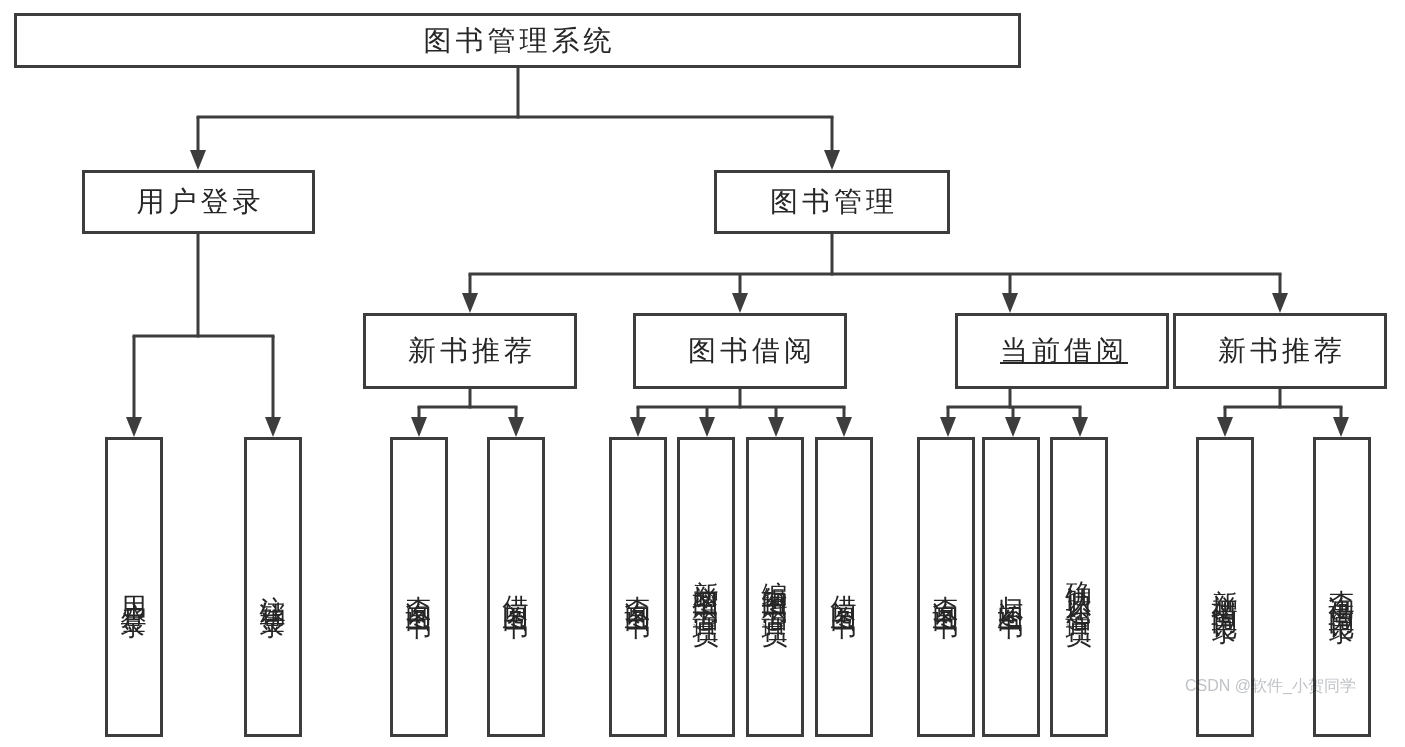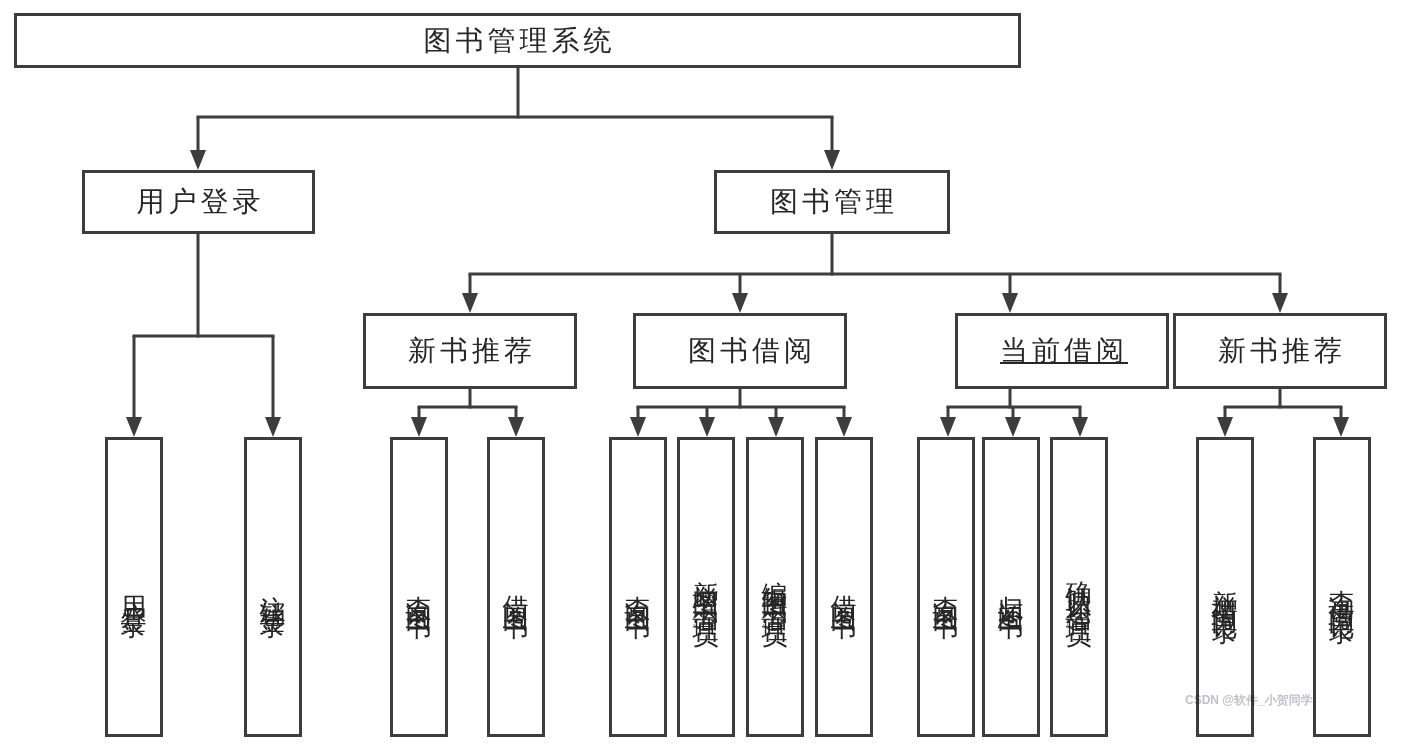--- a/index.html
+++ b/index.html
@@ -82,27 +82,26 @@
   .n-c3 { left: 746px; }
   .n-c4 { left: 815px; }
   .n-d1 { left: 917px; }
   .n-d2 { left: 982px; }
   .n-d3 { left: 1050px; }
   .n-e1 { left: 1196px; }
   .n-e2 { left: 1313px; }
   .watermark {
     position: absolute;
     left: 1185px;
-    top: 692px;
+    top: 676px;
     z-index: 3;
-    font-size: 12px;
+    font-size: 16px;
     color: var(--watermark);
     mix-blend-mode: multiply;
     white-space: nowrap;
-    font-weight: bold;
   }
 </style>
 </head>
 <body>
 
 <div class="canvas">
 
   <svg class="connectors" width="1405" height="747" aria-hidden="true">
 
     <line class="ln" x1="518" y1="67" x2="518" y2="118.5"></line>

